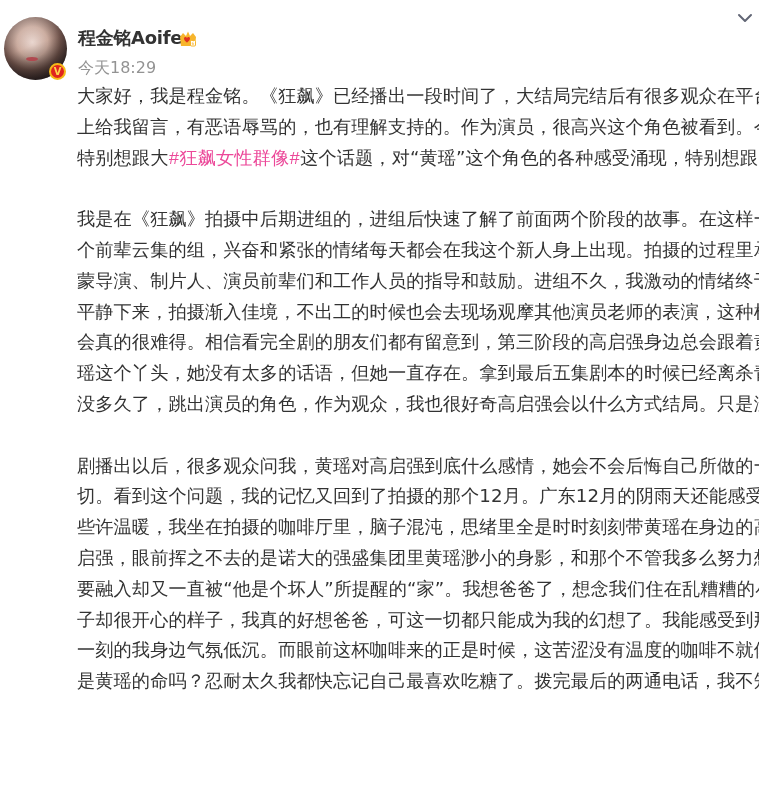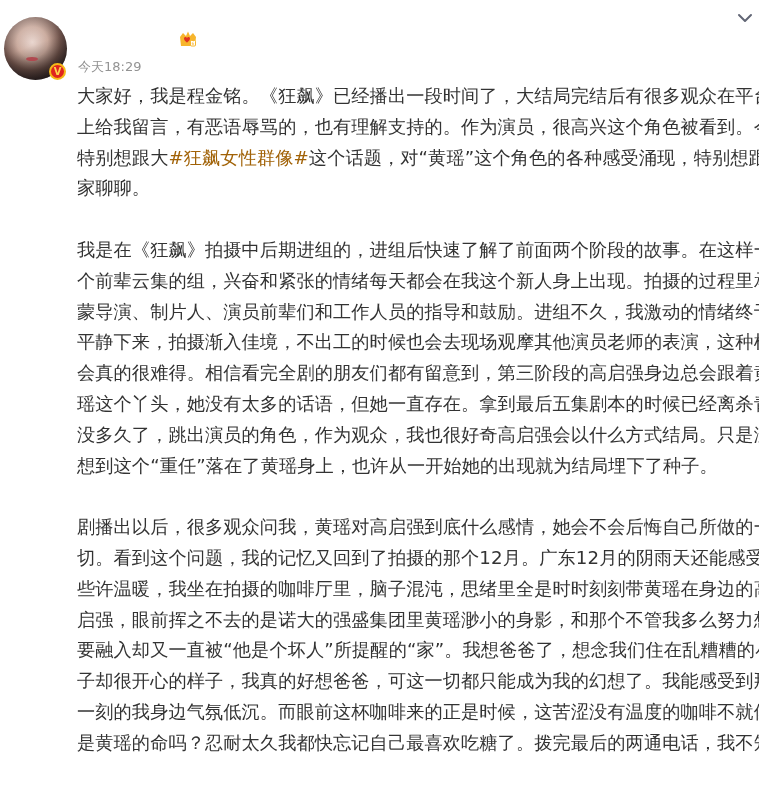--- a/index.html
+++ b/index.html
@@ -11,66 +11,65 @@
             background: radial-gradient(circle at 45% 40%, #e9d6cf 0%, #c9a99c 30%, #6d5149 55%, #2a2022 80%, #151214 100%); }
   .avatar .face-shadow { position:absolute; left:0; top:0; width:63px; height:63px;
             background: linear-gradient(160deg, rgba(255,255,255,0.25) 0%, rgba(0,0,0,0) 45%, rgba(0,0,0,0.55) 100%); }
   .avatar .lips { position:absolute; left:22px; top:40px; width:12px; height:4px; border-radius:50%; background:#b0484f; }
   .vbadge { position:absolute; left:49px; top:63px; width:17px; height:17px; border-radius:50%;
             background:#e0241f; border:2px solid #f6b818; box-sizing:border-box;
             color:#ffd34d; font-size:10px; font-weight:bold; line-height:13px; text-align:center; }
   .username { position:absolute; left:78px; top:26px; font-size:18px; font-weight:bold; color:#333333;
               letter-spacing:-0.3px; }
   .vip-icon { position:absolute; left:178px; top:30px; width:20px; height:18px; }
-  .timestamp { position:absolute; left:78px; top:58px; font-size:13px; color:#939393; }
+  .timestamp { position:absolute; left:78px; top:58px; font-size:16px; color:#939393; }
   .chevron { position:absolute; left:736px; top:11px; width:18px; height:14px; cursor:pointer; }
   .content { position:absolute; left:77px; top:81px; width:680px; font-size:18.2px; line-height:30.8px;
              color:#333333; letter-spacing:0.1px; }
   .line { white-space:nowrap; height:30.8px; }
   .gap { height:30.8px; }
   .hashtag { color:#eb7350; cursor:pointer; }
 </style>
 </head>
 <body>
 
 <div class="header">
   <div class="avatar">
     <div class="face-shadow"></div>
     <div class="lips"></div>
   </div>
   <div class="vbadge">V</div>
+  <div class="username">程金铭Aoife</div>
   <svg class="vip-icon" viewBox="0 0 20 18">
     <path d="M2 7 L5 3 L8 6 L10 1.5 L12 6 L15 3 L18 7 L17 16 L3 16 Z" fill="#f7b52c"></path>
     <path d="M6 8.5 C6 6.8 8.3 6.5 9 8 C9.7 6.5 12 6.8 12 8.5 C12 10.5 9 12.5 9 12.5 C9 12.5 6 10.5 6 8.5 Z" fill="#e0331f"></path>
     <rect x="12.5" y="10.5" width="5" height="5.5" rx="1" fill="#ffffff" stroke="#f7b52c" stroke-width="1"></rect>
     <text x="15" y="15" font-size="4.5" text-anchor="middle" fill="#f7b52c" font-family="DejaVu Sans, sans-serif">6</text>
   </svg>
   <div class="timestamp">今天18:29</div>
   <svg class="chevron" viewBox="0 0 18 14">
     <polyline points="3,4 9,10 15,4" fill="none" stroke="#626675" stroke-width="2" stroke-linecap="round" stroke-linejoin="round"></polyline>
   </svg>
 </div>
 
 <div class="content" id="post-content">
     <div>
       <div class="line"><span>大家好，我是程金铭。《狂飙》已经播出一段时间了，大结局完结后有很多观众在平台</span></div>
       <div class="line"><span>上给我留言，有恶语辱骂的，也有理解支持的。作为演员，很高兴这个角色被看到。今</span></div>
-      <div class="line"><span>特别想跟大</span><span class="hashtag" style="color: #a16207;">#狂飙女性群像#</span><span>这个话题，对“黄瑶”这个角色的各种感受涌现，特别想跟大</span></div>
-      <div class="line"><span>家聊聊。</span></div>
+      <div class="line"><span>特别想跟大</span><span class="hashtag" style="color: #ec4899; font-family: Liberation Mono, monospace;">#狂飙女性群像#</span><span>这个话题，对“黄瑶”这个角色的各种感受涌现，特别想跟大</span></div>
     </div>
     <div class="gap"></div>
     <div>
       <div class="line"><span>我是在《狂飙》拍摄中后期进组的，进组后快速了解了前面两个阶段的故事。在这样一</span></div>
       <div class="line"><span>个前辈云集的组，兴奋和紧张的情绪每天都会在我这个新人身上出现。拍摄的过程里承</span></div>
       <div class="line"><span>蒙导演、制片人、演员前辈们和工作人员的指导和鼓励。进组不久，我激动的情绪终于</span></div>
       <div class="line"><span>平静下来，拍摄渐入佳境，不出工的时候也会去现场观摩其他演员老师的表演，这种机</span></div>
       <div class="line"><span>会真的很难得。相信看完全剧的朋友们都有留意到，第三阶段的高启强身边总会跟着黄</span></div>
       <div class="line"><span>瑶这个丫头，她没有太多的话语，但她一直存在。拿到最后五集剧本的时候已经离杀青</span></div>
       <div class="line"><span>没多久了，跳出演员的角色，作为观众，我也很好奇高启强会以什么方式结局。只是没</span></div>
-      <div class="line"><span>想到这个“重任”落在了黄瑶身上，也许从一开始她的出现就为结局埋下了种子。</span></div>
     </div>
     <div class="gap"></div>
     <div>
       <div class="line"><span>剧播出以后，很多观众问我，黄瑶对高启强到底什么感情，她会不会后悔自己所做的一</span></div>
       <div class="line"><span>切。看到这个问题，我的记忆又回到了拍摄的那个12月。广东12月的阴雨天还能感受到</span></div>
       <div class="line"><span>些许温暖，我坐在拍摄的咖啡厅里，脑子混沌，思绪里全是时时刻刻带黄瑶在身边的高</span></div>
       <div class="line"><span>启强，眼前挥之不去的是诺大的强盛集团里黄瑶渺小的身影，和那个不管我多么努力想</span></div>
       <div class="line"><span>要融入却又一直被“他是个坏人”所提醒的“家”。我想爸爸了，想念我们住在乱糟糟的小屋</span></div>
       <div class="line"><span>子却很开心的样子，我真的好想爸爸，可这一切都只能成为我的幻想了。我能感受到那</span></div>
       <div class="line"><span>一刻的我身边气氛低沉。而眼前这杯咖啡来的正是时候，这苦涩没有温度的咖啡不就像</span></div>

